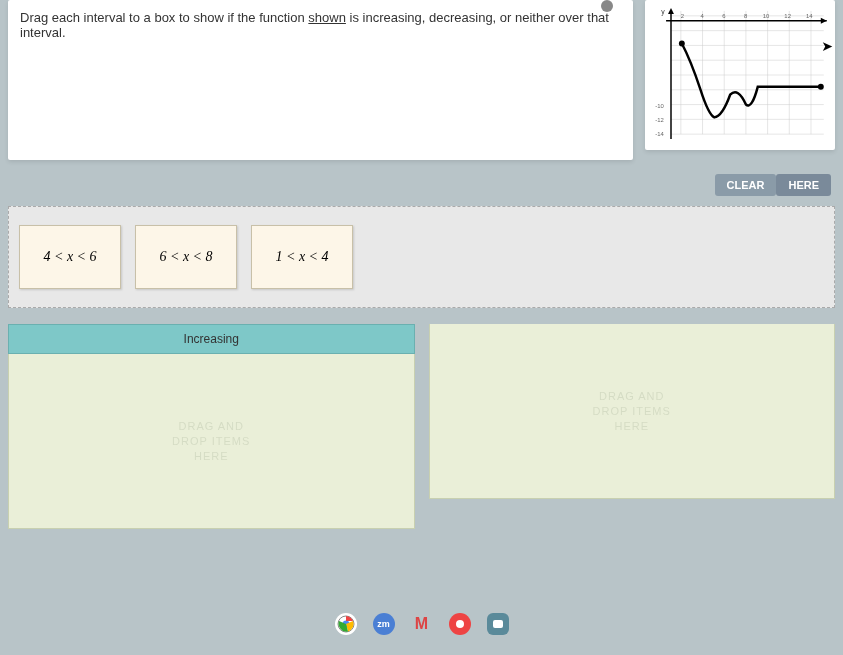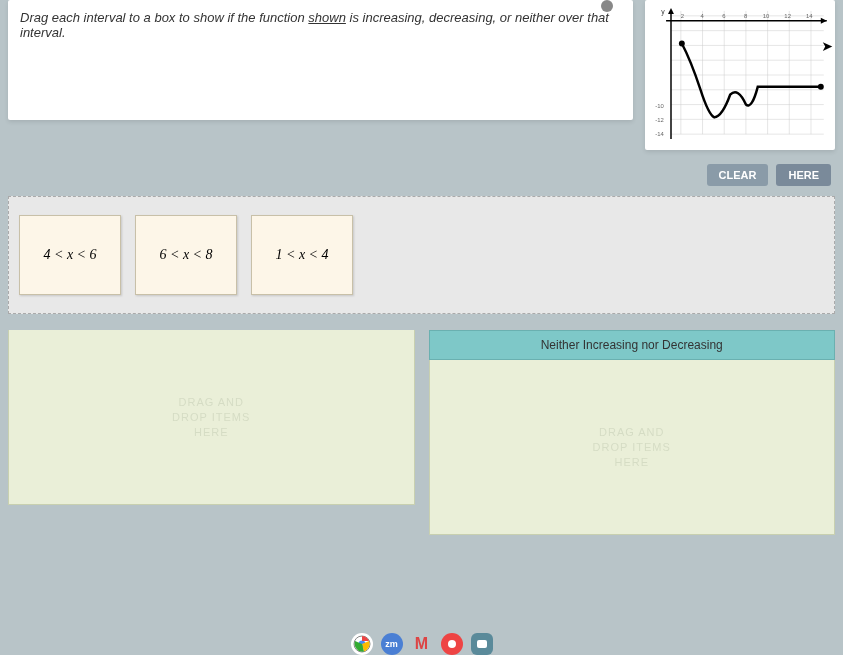--- a/index.html
+++ b/index.html
@@ -17,38 +17,37 @@
       padding: 0 8px;
     }
     .question-box {
       background: #fff;
       flex: 1;
       padding: 10px 12px;
       font-size: 13px;
       color: #333;
       border-radius: 2px;
       box-shadow: 0 2px 4px rgba(0,0,0,0.1);
-      height: 120px;
-      font-style: italic;
+      height: 160px;
     }
     .question-box .underline { text-decoration: underline; }
     .graph-box {
       background: #fff;
       width: 190px;
       height: 150px;
       padding: 6px;
       border-radius: 2px;
       box-shadow: 0 2px 4px rgba(0,0,0,0.1);
       position: relative;
     }
     .graph-svg { width: 100%; height: 100%; }
     .action-row {
       display: flex;
       justify-content: flex-end;
-      gap: 8px;
+      gap: 0;
       padding: 14px 12px 10px;
     }
     .btn {
       padding: 5px 12px;
       font-size: 11px;
       font-weight: bold;
       border: none;
       border-radius: 3px;
       cursor: pointer;
       color: #fff;
@@ -60,21 +59,21 @@
       background: #e8e8e8;
       border: 1px dashed #aaa;
       padding: 18px 10px;
       display: flex;
       gap: 14px;
     }
     .interval-tile {
       background: #fdf6e8;
       border: 1px solid #c8c0a8;
       width: 102px;
-      height: 80px;
+      height: 64px;
       display: flex;
       align-items: center;
       justify-content: center;
       font-size: 14px;
       font-family: 'Times New Roman', serif;
       font-style: italic;
       cursor: grab;
       box-shadow: 1px 1px 2px rgba(0,0,0,0.15);
     }
     .drop-row {
@@ -105,26 +104,26 @@
       align-items: center;
       justify-content: center;
       color: #c8d0b8;
       font-size: 11px;
       letter-spacing: 1px;
       gap: 3px;
     }
     .drop-body span { opacity: 0.6; }
     .taskbar {
       position: absolute;
-      bottom: 0;
+      bottom: 20px;
       left: 0;
       right: 0;
       display: flex;
       justify-content: center;
-      gap: 8px;
+      gap: 16px;
       align-items: center;
     }
     .tb-icon {
       width: 22px;
       height: 22px;
       border-radius: 50%;
       display: flex;
       align-items: center;
       justify-content: center;
       font-size: 11px;
@@ -211,28 +210,28 @@
 </div>
 
 <div class="intervals-panel">
   <div class="interval-tile">4 &lt; x &lt; 6</div>
   <div class="interval-tile">6 &lt; x &lt; 8</div>
   <div class="interval-tile">1 &lt; x &lt; 4</div>
 </div>
 
 <div class="drop-row">
   <div class="drop-zone">
+    <div class="drop-header">Increasing</div>
     <div class="drop-body">
       <span>DRAG AND</span>
       <span>DROP ITEMS</span>
       <span>HERE</span>
     </div>
   </div>
   <div class="drop-zone">
-    <div class="drop-header">Neither Increasing nor Decreasing</div>
     <div class="drop-body">
       <span>DRAG AND</span>
       <span>DROP ITEMS</span>
       <span>HERE</span>
     </div>
   </div>
 </div>
 
 <div class="taskbar">
   <div class="tb-icon tb-chrome">

